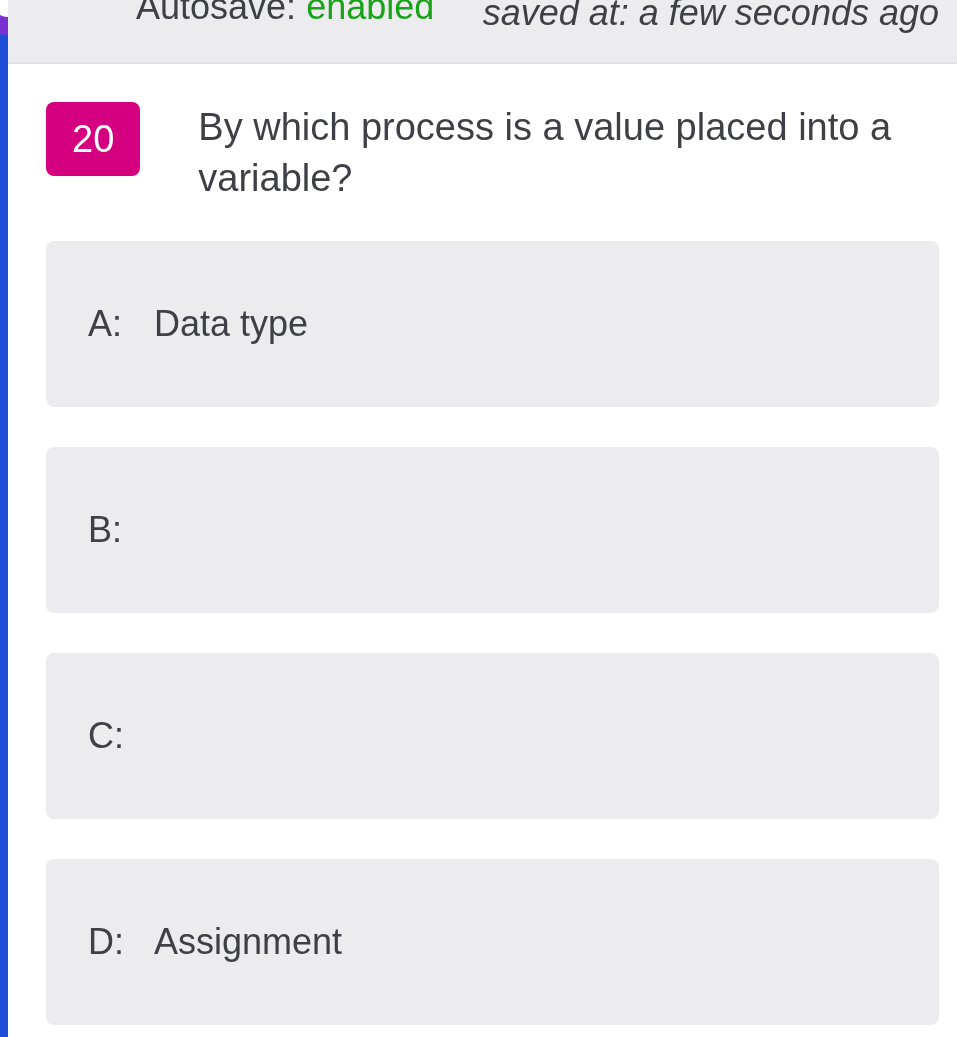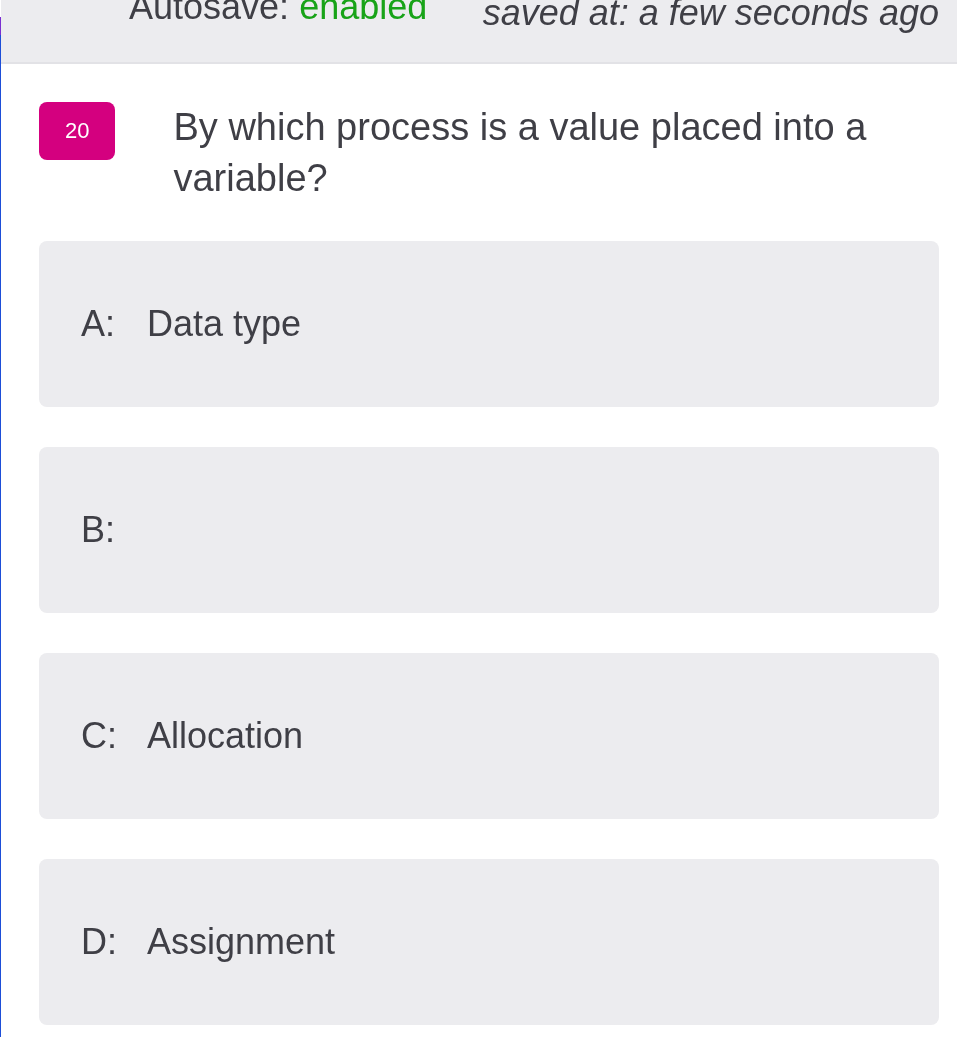--- a/index.html
+++ b/index.html
@@ -1,17 +1,17 @@
 <!DOCTYPE html>
 <html><head>
 <meta charset="utf-8">
 <style>
   * { box-sizing: border-box; margin: 0; padding: 0; }
   html, body { width: 957px; height: 1037px; font-family: "Segoe UI", "Helvetica Neue", Arial, sans-serif; background: #ffffff; color: #3f3f46; }
-  .page { position: relative; width: 957px; height: 1037px; border-left: 1px solid #1d4ed8; }
+  .page { position: relative; width: 957px; height: 1037px; border-left: 8px solid #1d4ed8; }
   .purple-dot {
     position: absolute;
     top: -35px; left: -35px;
     width: 70px; height: 70px;
     background: #7a2fd1;
     border-radius: 50%;
   }
   .purple-dot::after {
     content: "";
     position: absolute;
@@ -43,21 +43,21 @@
     font-style: italic;
     color: #3f3f46;
     white-space: nowrap;
   }
   .content { padding: 38px 18px 0 38px; }
   .qrow { display: flex; align-items: flex-start; gap: 26px; margin-bottom: 36px; }
   .qnum {
     flex: 0 0 auto;
     background: #d4007f;
     color: #ffffff;
-    font-size: 22px;
+    font-size: 38px;
     padding: 18px 26px;
     border-radius: 8px;
     line-height: 1;
   }
   .qtext {
     font-size: 38px;
     line-height: 1.35;
     color: #3f3f46;
     max-width: 700px;
     margin-left: 32px;
@@ -102,21 +102,20 @@
     <div class="options">
       <button class="option">
         <span class="letter">A:</span>
         <span>Data type</span>
       </button>
       <button class="option">
         <span class="letter">B:</span>
       </button>
       <button class="option">
         <span class="letter">C:</span>
-        <span>Allocation</span>
       </button>
       <button class="option">
         <span class="letter">D:</span>
         <span>Assignment</span>
       </button>
     </div>
   </div>
 </div>
 
 </body></html>

